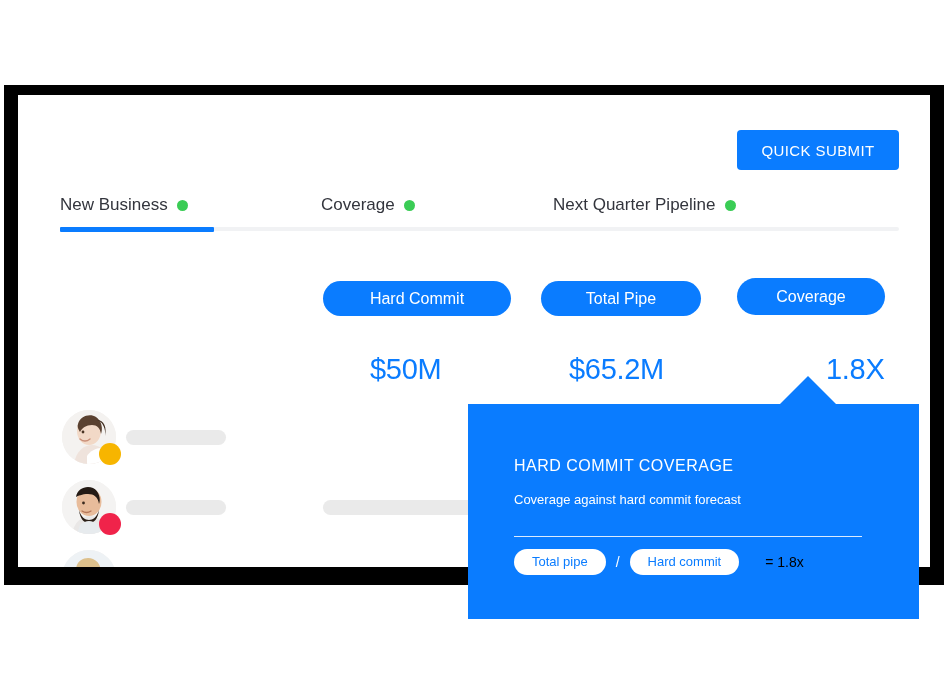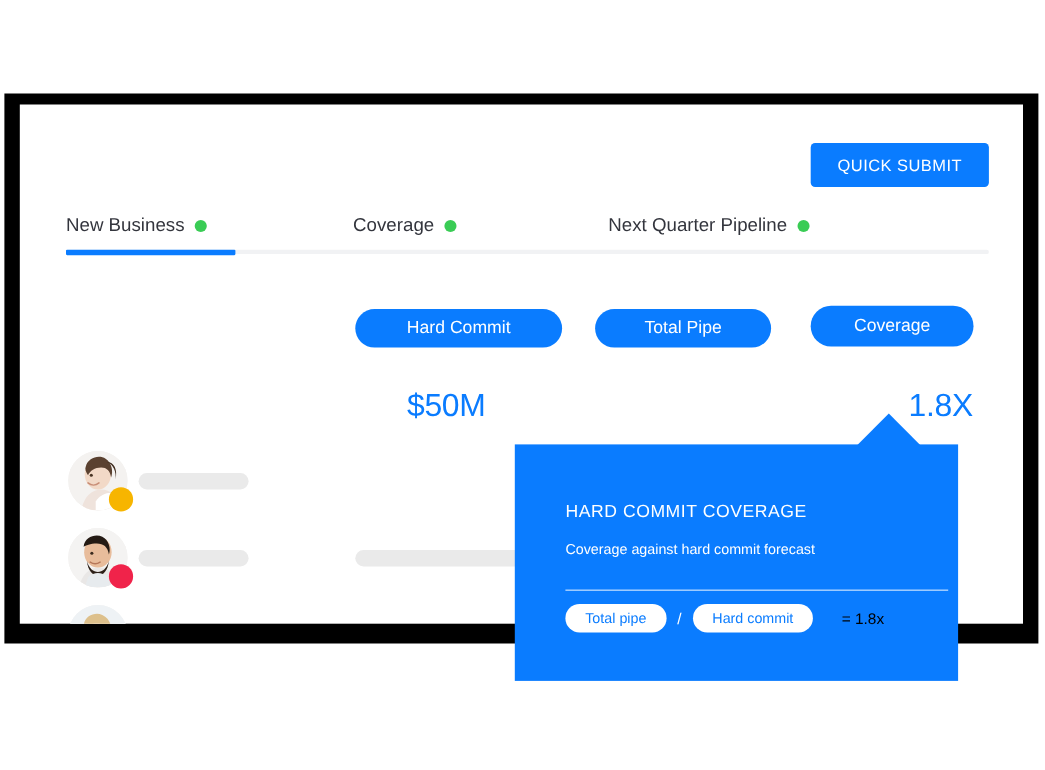--- a/index.html
+++ b/index.html
@@ -172,21 +172,21 @@
     background: #eaeaea;
   }
   .skeleton-name { left: 108px; top: 20px; width: 100px; }
   .skeleton-mid  { left: 305px; top: 20px; width: 185px; }
 
   
   #coverage-tooltip {
     position: absolute;
     left: 468px;
     top: 404px;
-    width: 403px;
+    width: 451px;
     height: 215px;
     background: #0a7cff;
     z-index: 40;
   }
   #tooltip-arrow {
     position: absolute;
     left: 779px;
     top: 376px;
     width: 0;
     height: 0;
@@ -278,20 +278,21 @@
     </div>
 
     <div id="tab-divider"></div>
     <div id="tab-active-underline"></div>
 
     <button class="metric-pill" id="pill-hard-commit">Hard Commit</button>
     <button class="metric-pill" id="pill-total-pipe">Total Pipe</button>
     <button class="metric-pill" id="pill-coverage">Coverage</button>
 
     <div class="metric-value" id="value-hard-commit">$50M</div>
+    <div class="metric-value" id="value-total-pipe">$65.2M</div>
     <div class="metric-value" id="value-coverage">1.8X</div>
 
     <div class="row-item" style="top:315px;">
       <div class="avatar">
         <svg viewBox="0 0 54 54" xmlns="http://www.w3.org/2000/svg" aria-hidden="true">
           <rect width="54" height="54" fill="#f4f2f0"></rect>
           <path d="M12 54c2-13 10-19 18-19s16 6 18 19z" fill="#efe3dc"></path>
           <ellipse cx="27" cy="21" rx="12" ry="14" fill="#f2d9c7"></ellipse>
           <path d="M16 14c2-8 12-11 18-7 6 4 7 12 5 17-1-6-4-9-9-9-6 0-10 3-12 7-2-3-3-6-2-8z" fill="#5a4130"></path>
           <path d="M35 10c6 2 9 9 8 16 2-9-1-16-8-16z" fill="#3f2c1e"></path>

